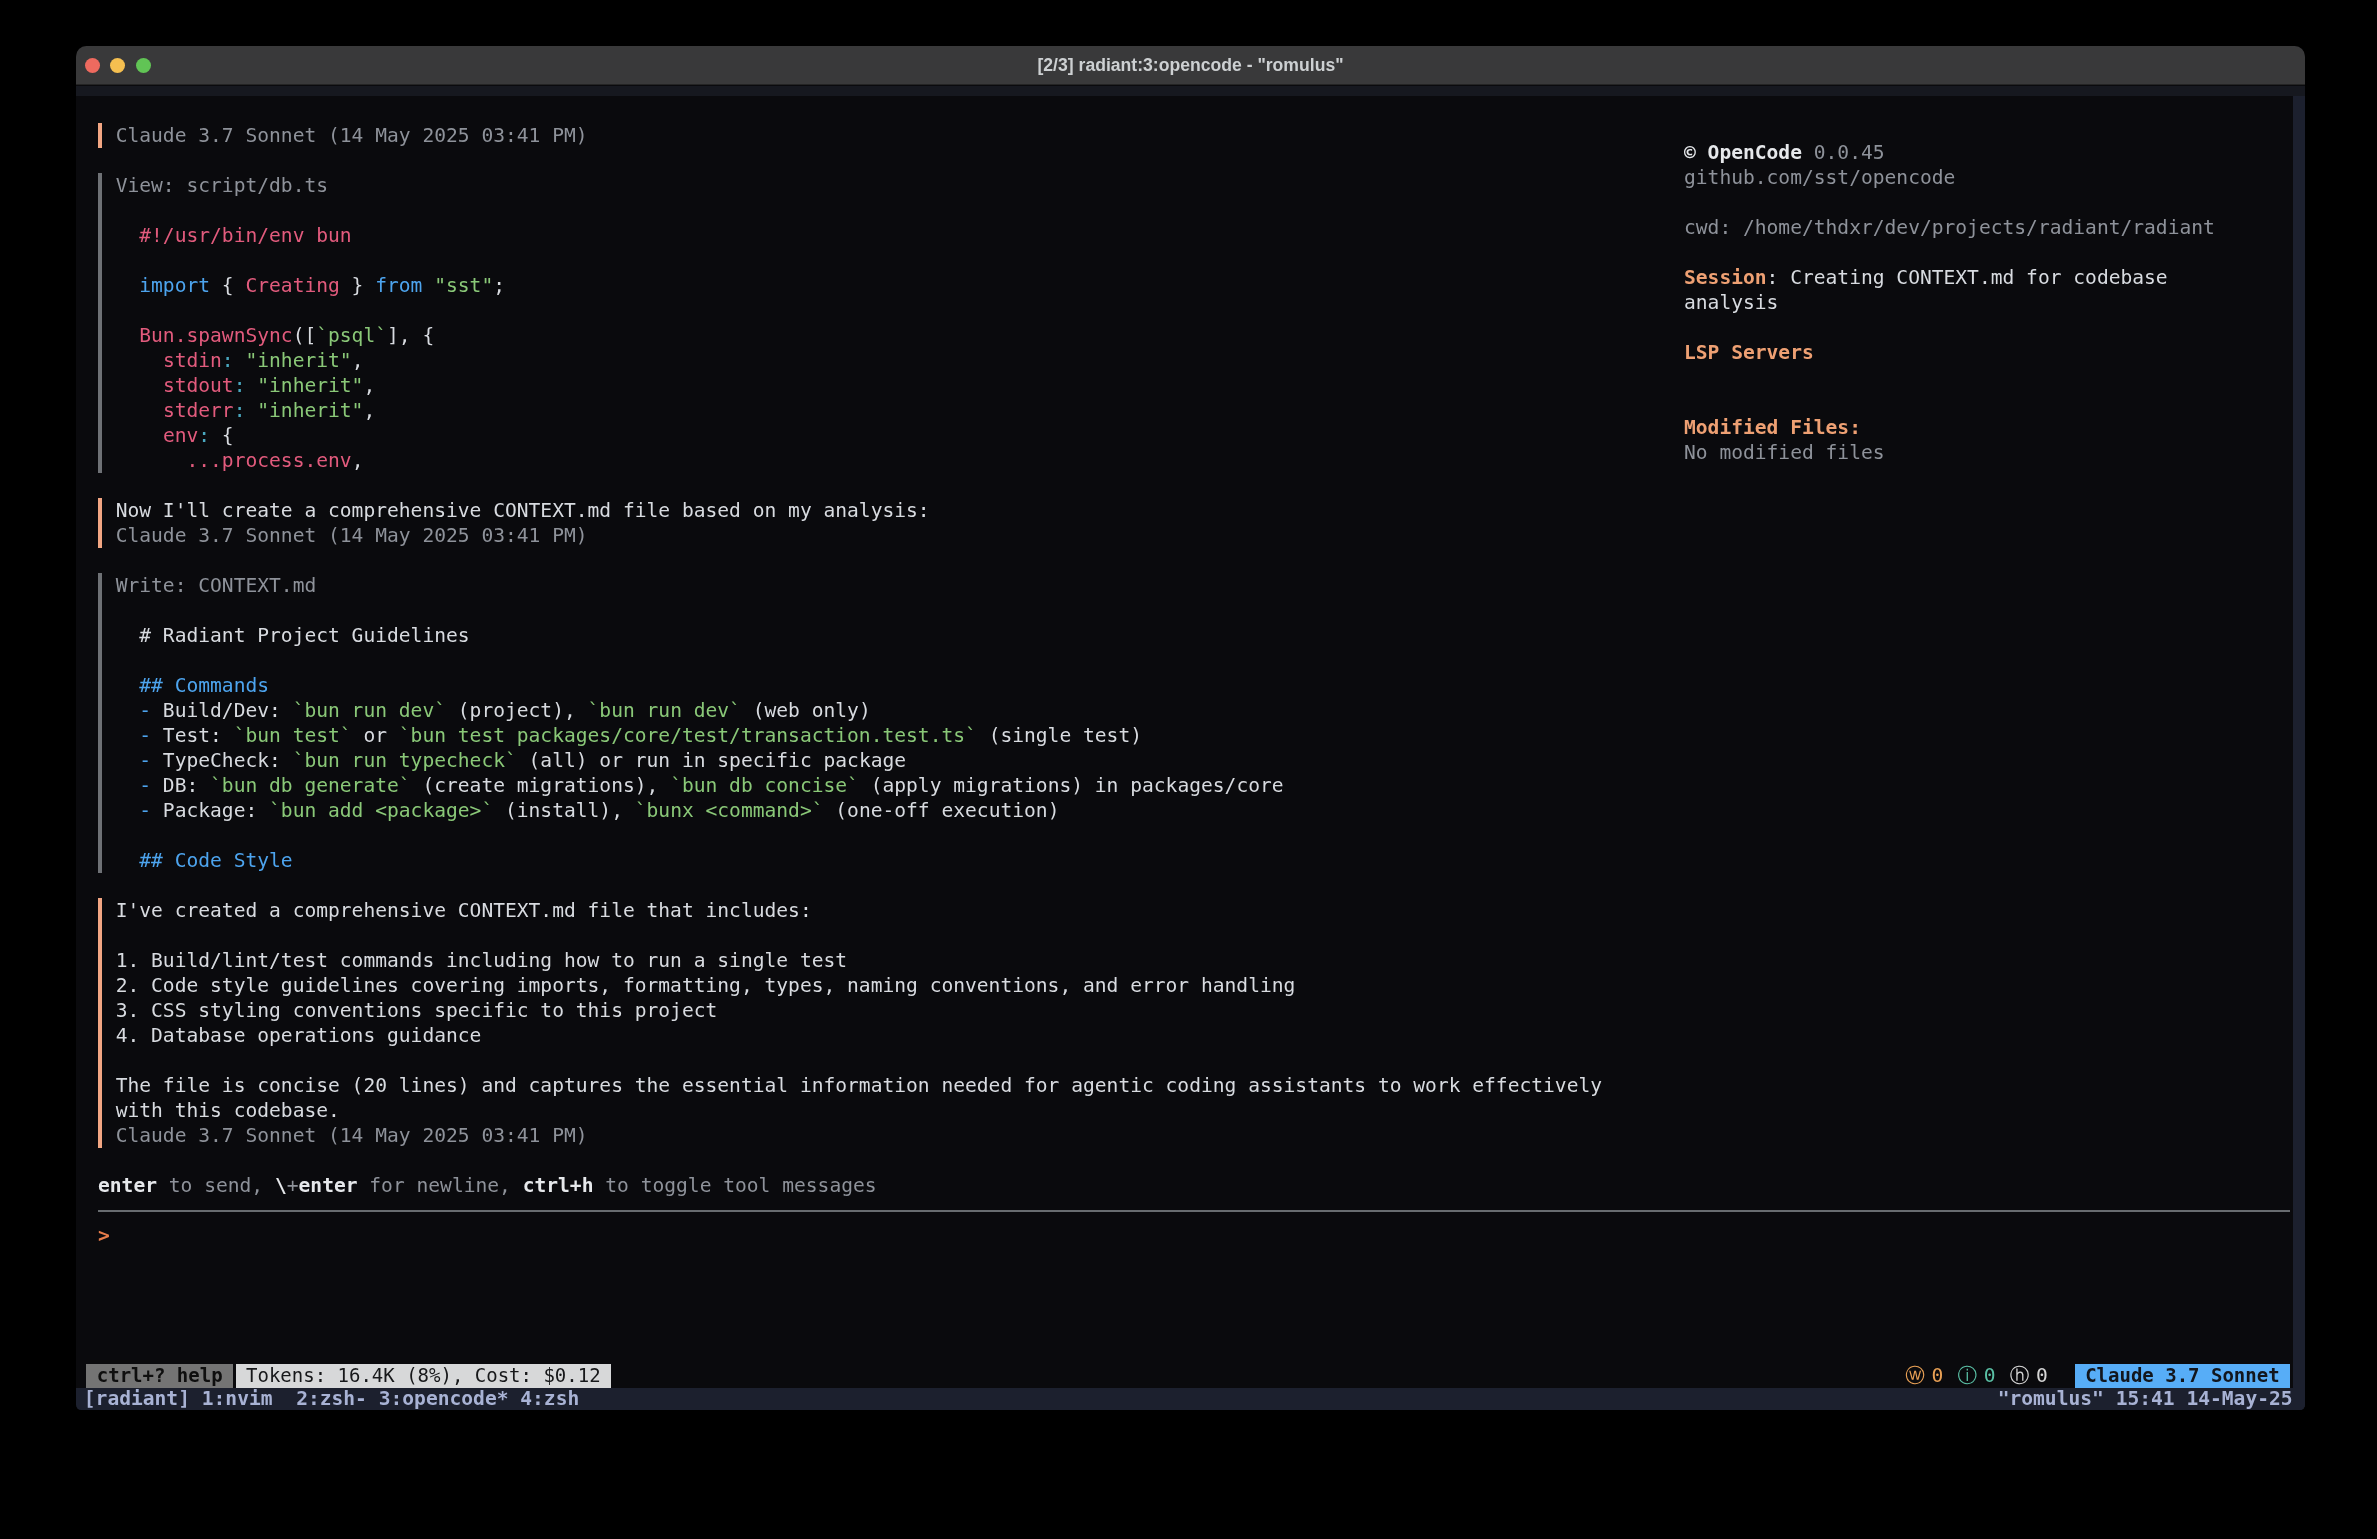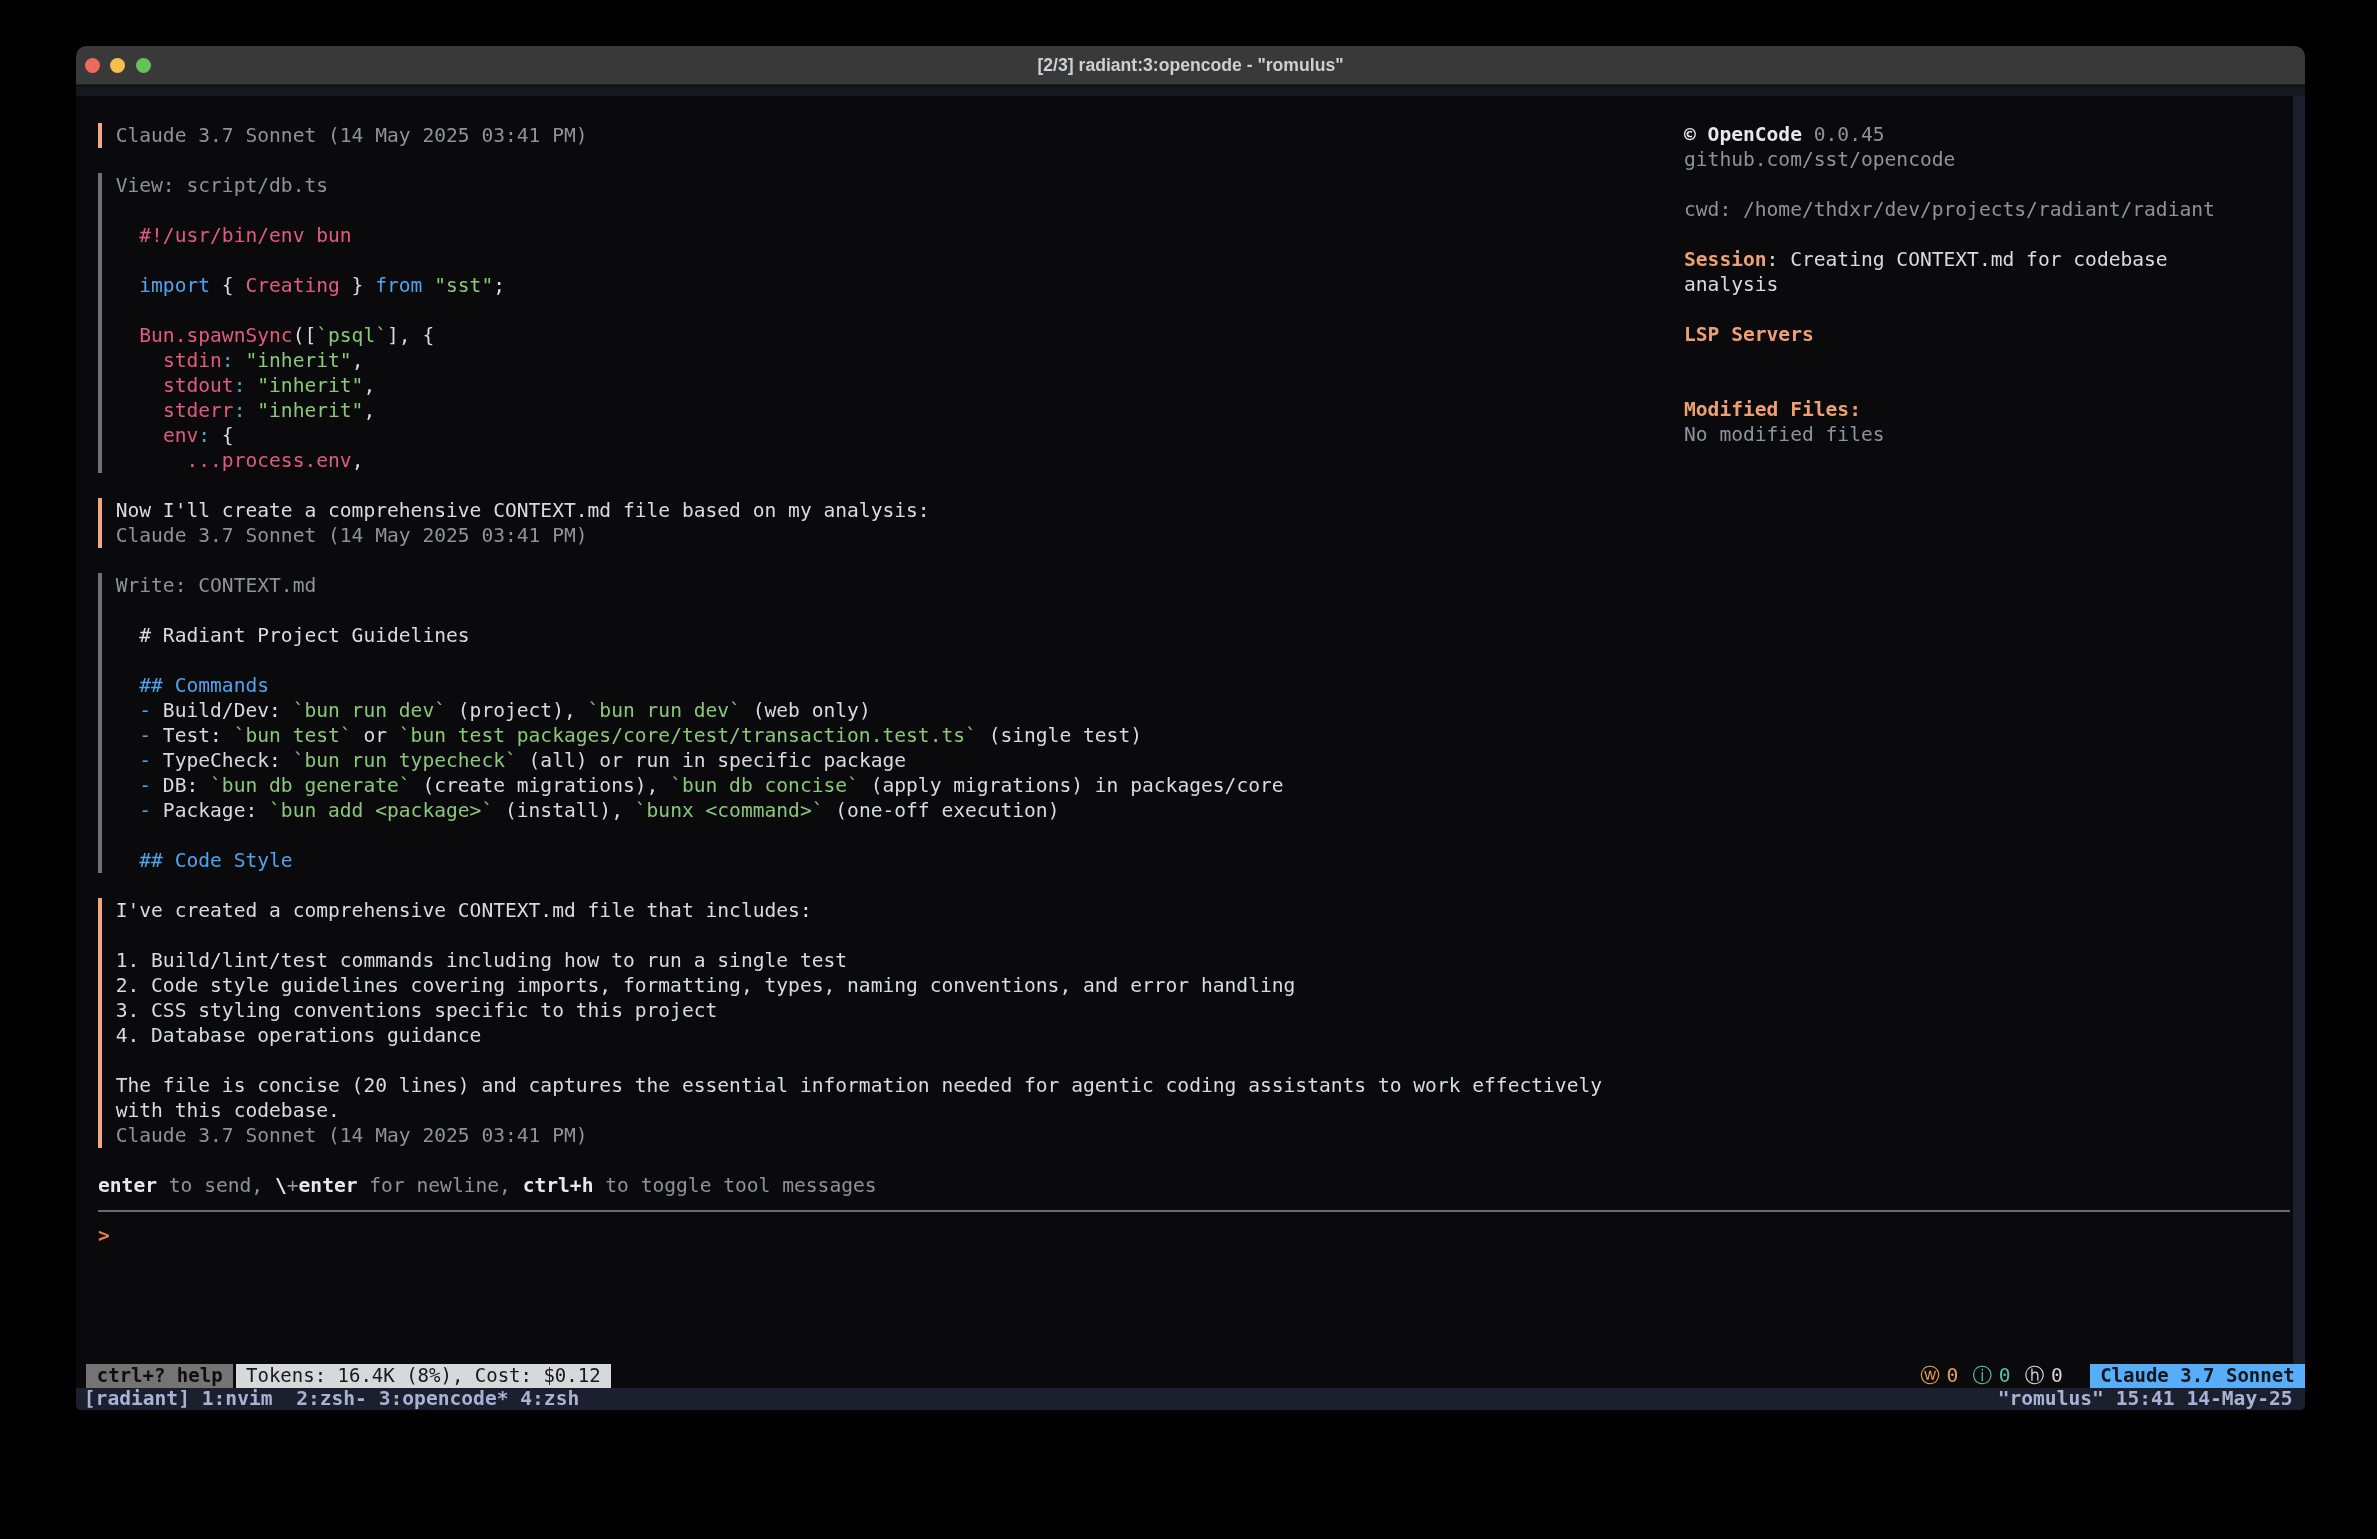--- a/index.html
+++ b/index.html
@@ -42,28 +42,28 @@
   .main { position:absolute; left:22px; top:77px; width:2192px; }
   .block { margin-bottom:25px; }
   .block.accent { border-left:4.6px solid #f2a683; padding-left:13.7px; }
   .block.tool   { border-left:4.6px solid #6e7175; padding-left:13.7px; }
 
   .hint { margin-top:25px; height:25px; line-height:25px; white-space:pre; font-size:19.6px; }
   .divider { margin-top:11.7px; width:2192px; height:2px; background:#686c70; }
   .prompt { margin-top:11px; height:25px; line-height:25px; font-size:19.6px;
             font-weight:bold; color:#e87d4b; }
 
-  .sidebar { position:absolute; left:1608px; top:76px; width:568px; }
+  .sidebar { position:absolute; left:1608px; top:94px; width:568px; }
 
   .scrollbar {
     position:absolute; right:0; top:50px; bottom:0; width:11.7px; background:#1c202e;
   }
 
   .statusbar {
-    position:absolute; left:10.4px; right:0; top:1318px; height:23.5px;
+    position:absolute; left:10.4px; right:15px; top:1318px; height:23.5px;
     display:flex; justify-content:space-between; align-items:center;
   }
   .sb-left, .sb-right { display:flex; align-items:center; }
   .badge { height:23.5px; line-height:23.5px; font-size:19px; padding:0 10.4px; white-space:pre; }
   .badge-help   { background:#747474; color:#0e0e0e; font-weight:bold; margin-right:2.6px; }
   .badge-tokens { background:#d7d8d9; color:#17181a; }
   .badge-model  { background:#57adf7; color:#12161d; font-weight:bold; margin-left:27px; }
   .diag { display:flex; align-items:center; font-size:19.6px; }
   .diag-item { display:flex; align-items:center; margin-left:14.4px; }
   .diag-item .di { margin-right:6.5px; }

